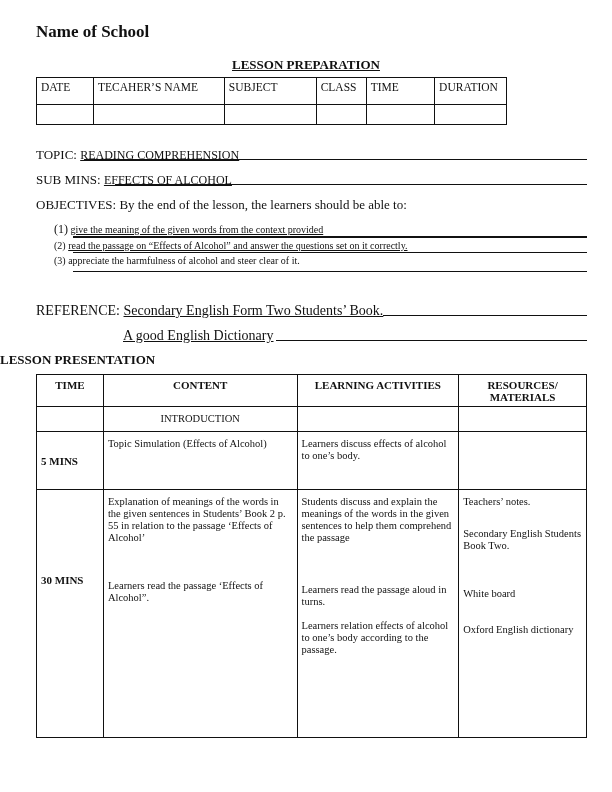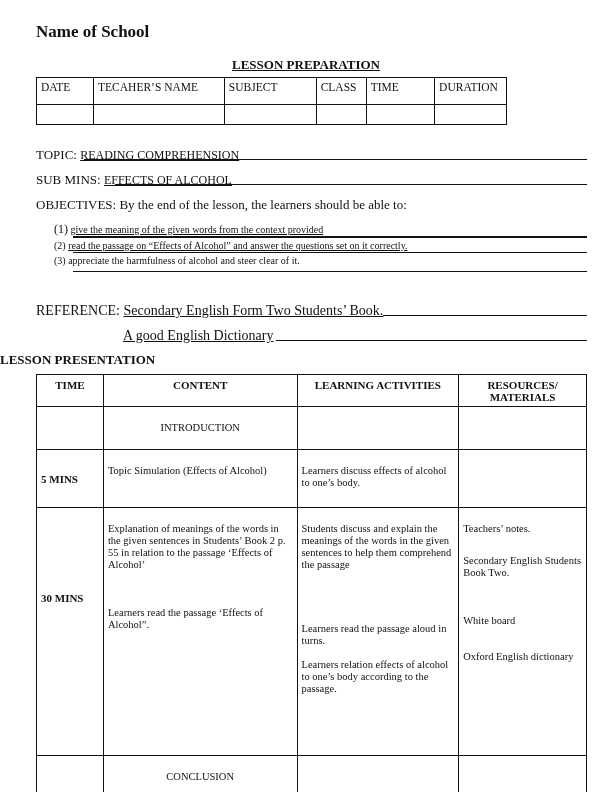--- a/index.html
+++ b/index.html
@@ -16,21 +16,21 @@
   .prep tr.empty td { height:16px; }
   .line { font-size:13px; }
   .line .small { font-size:12px; text-decoration:underline; }
   .rule { position:absolute; height:0; border-top:1px solid #111; }
   .obj { font-size:10px; }
   .obj .num { font-size:12px; }
   .ref { font-size:14px; }
   .ref u { text-decoration:underline; }
   .pres { left:36px; top:374px; width:551px; font-size:10.5px; line-height:12px; }
   .pres th { font-weight:bold; text-align:center; font-size:11px; padding:4px 2px 0 2px; height:27px; }
-  .pres td { padding:15px 4px; }
+  .pres td { padding:6px 4px; }
   .center { text-align:center; }
   .time { font-weight:bold; font-size:11px; vertical-align:middle !important; text-align:left; padding-left:4px !important; }
 </style>
 </head>
 <body>
 
 <div class="abs school">Name of School</div>
 <div class="abs title t1">LESSON PREPARATION</div>
 
 <table class="prep">
@@ -131,30 +131,24 @@
     <td></td>
   </tr>
   <tr style="height:248px">
     <td class="time" style="vertical-align:top !important; padding-top:84px !important;">30 MINS</td>
     <td>
       <div>Explanation of meanings of the words in the given sentences in Students’ Book 2 p. 55 in relation to the passage ‘Effects of Alcohol’</div>
       <div style="margin-top:36px">Learners read the passage ‘Effects of Alcohol”.</div>
     </td>
     <td>
       <div>Students discuss and explain the meanings of the words in the given sentences to help them comprehend the passage</div>
-      <div style="margin-top:52px">Learners read the passage aloud in turns.</div>
+      <div style="margin-top:40px">Learners read the passage aloud in turns.</div>
       <div style="margin-top:12px">Learners relation effects of alcohol to one’s body according to the passage.</div>
     </td>
     <td>
       <div>Teachers’ notes.</div>
       <div style="margin-top:20px">Secondary English Students Book Two.</div>
       <div style="margin-top:36px">White board</div>
       <div style="margin-top:24px">Oxford English dictionary</div>
     </td>
   </tr>
-  <tr style="height:14px">
-    <td></td>
-    <td class="center">CONCLUSION</td>
-    <td></td>
-        <td></td>
-  </tr>
 </tbody>
   </table>
 
 </body></html>

